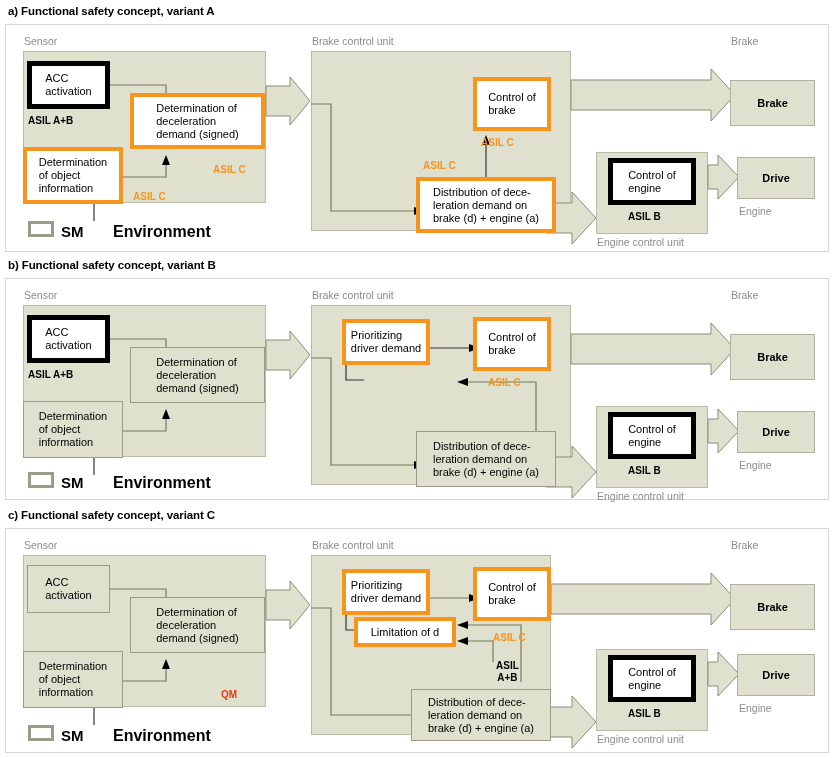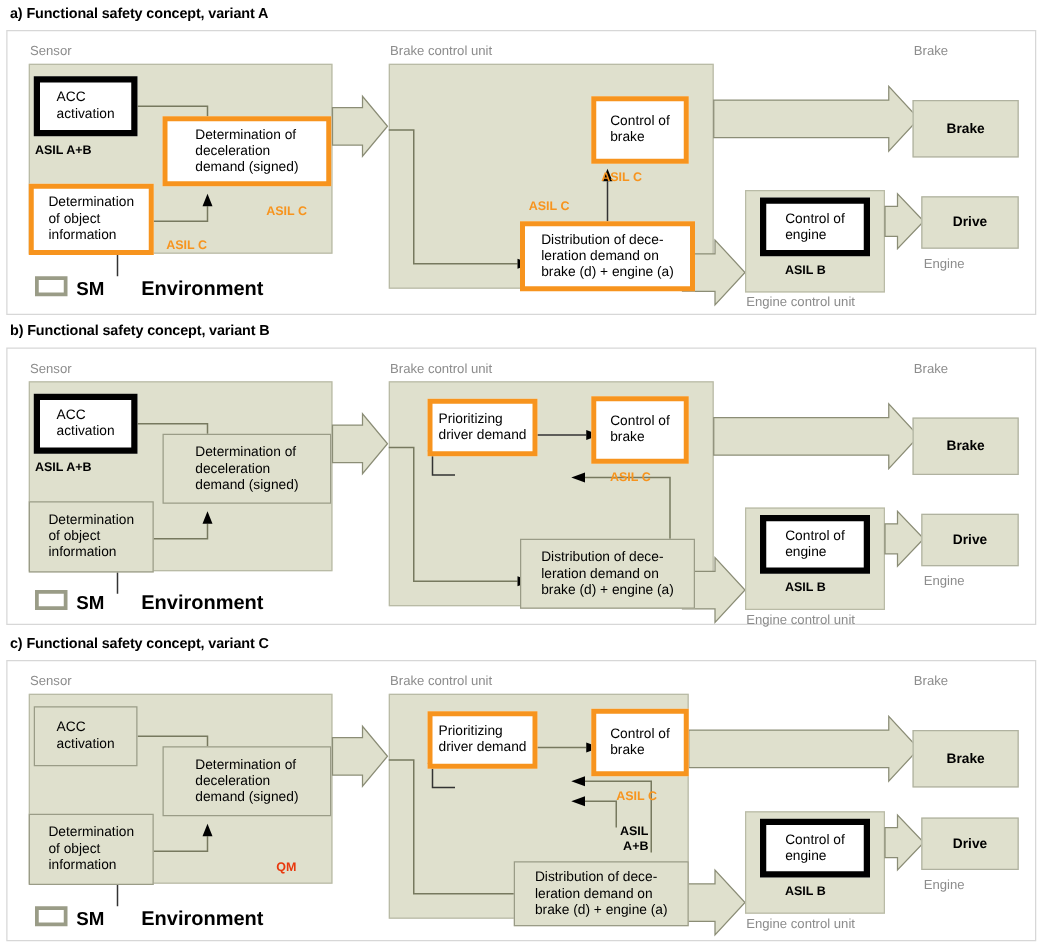--- a/index.html
+++ b/index.html
@@ -280,21 +280,22 @@
     <polygon points="462,92 462,100 451,96" fill="#000"></polygon>
     <path d="M487,133 L487,112 L462,112" stroke="#77795f" stroke-width="1.2" fill="none"></path>
     <polygon points="462,108 462,116 451,112" fill="#000"></polygon>
     <path d="M545,55 L705,55 L705,44 L729,70 L705,96 L705,85 L545,85 Z" fill="#dfe0cd" stroke="#8b8d76" stroke-width="1"></path>
     <path d="M540,178 L566,178 L566,167 L590,193 L566,219 L566,208 L540,208 Z" fill="#dfe0cd" stroke="#8b8d76" stroke-width="1"></path>
   </svg>
 
   <div class="box orange" style="left:336px;top:40px;width:88px;height:46px;">Prioritizing<br>driver demand</div>
   <div class="box orange" style="left:467px;top:38px;width:78px;height:54px;">Control of<br>brake</div>
   <div class="asil orange" style="left:487px;top:103px;">ASIL C</div>
-  <div class="asil black" style="left:490px;top:131px;white-space:pre;text-align:right;">ASIL<br>A+B</div>
+  <div class="box orange" style="left:348px;top:88px;width:102px;height:30px;">Limitation of d</div>
+  <div class="asil black" style="left:490px;top:131px;white-space:pre;text-align:center;">ASIL<br>A+B</div>
   <div class="box" style="left:405px;top:160px;width:140px;height:52px;">Distribution of dece-<br>leration demand on<br>brake (d) + engine (a)</div>
 
   <div class="abs ecu" style="left:590px;top:120px;width:112px;height:82px;"></div>
   <div class="ecu-label" style="left:591px;top:204px;">Engine control unit</div>
   <div class="box blackring" style="left:602px;top:126px;width:88px;height:47px;">Control of<br>engine</div>
   <div class="asil black" style="left:622px;top:179px;">ASIL B</div>
 
   <div class="ecu-label" style="left:725px;top:10px;">Brake</div>
   <div class="outbox" style="left:724px;top:55px;width:85px;height:46px;">Brake</div>
   <svg class="wires" width="824" height="225">

